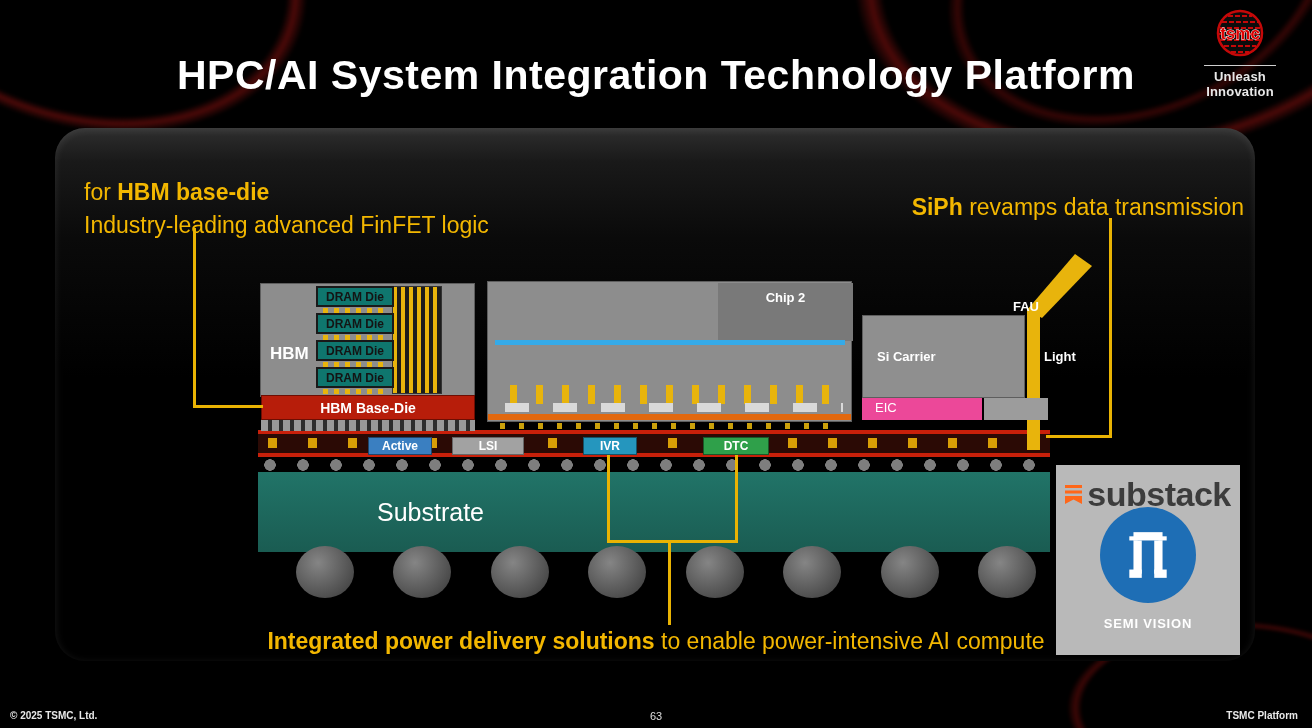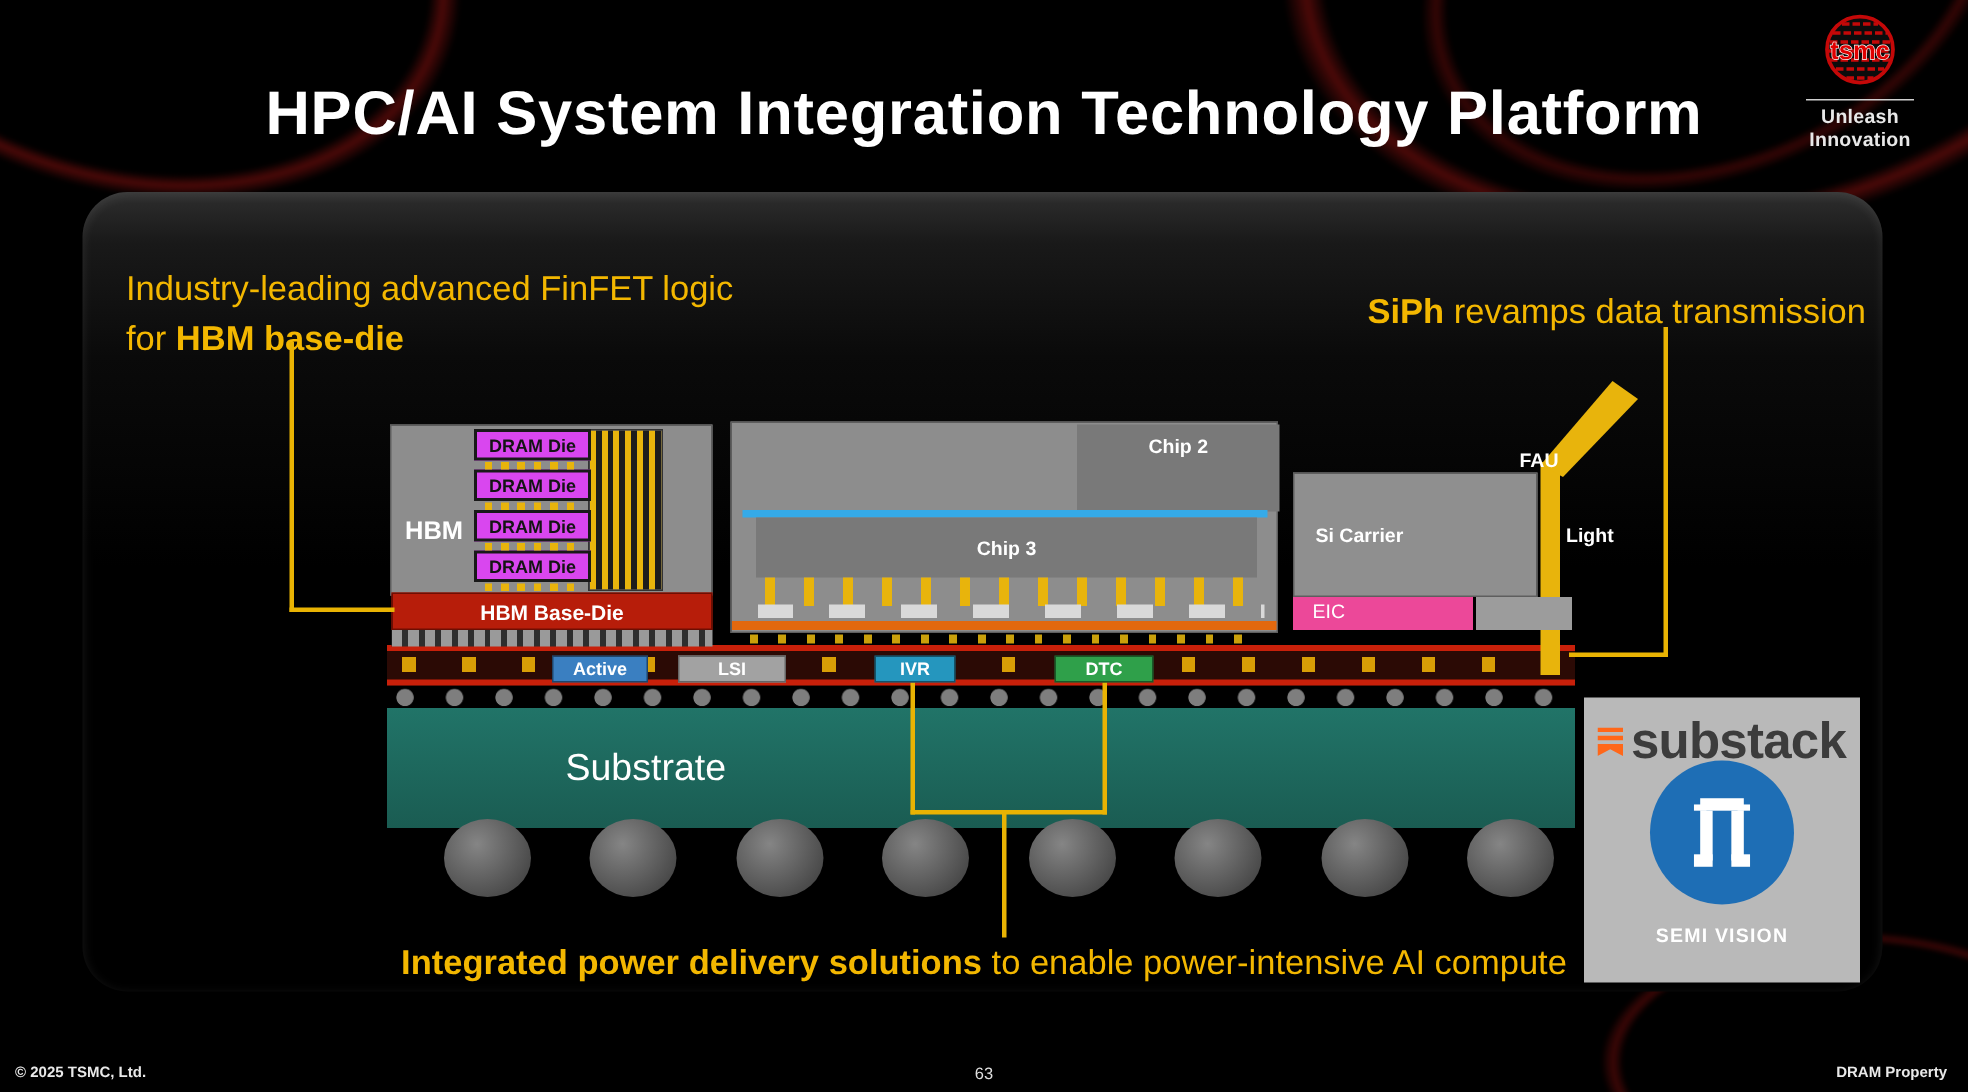--- a/index.html
+++ b/index.html
@@ -26,21 +26,21 @@
   #l2h{left:1046px;top:435px;width:66px;height:3px}
   #l3a{left:607px;top:455px;width:3px;height:88px}
   #l3b{left:735px;top:455px;width:3px;height:88px}
   #l3h{left:607px;top:540px;width:131px;height:3px}
   #l3c{left:668px;top:540px;width:3px;height:85px}
   .block{position:absolute;z-index:2}
   .dlabel{position:absolute;color:#fff;font-weight:bold;font-size:13px;z-index:5;white-space:nowrap}
   #hbm-body{left:260px;top:283px;width:215px;height:114px;background:#8d8d8d;border:1px solid #5e5e5e}
   #hbm-label{left:270px;top:344px;font-size:17px}
   #tsv{left:392px;top:286px;width:50px;height:108px;background:repeating-linear-gradient(90deg,#e8b40c 0 4px,#1c1c1c 4px 8px);border:1px solid #333;z-index:3}
-  .dram{position:absolute;left:316px;width:78px;height:21px;background:#d946ef;border:2px solid #191919;color:#141414;font-weight:bold;font-size:12px;display:flex;align-items:center;justify-content:center;z-index:3}
+  .dram{position:absolute;left:316px;width:78px;height:21px;background:#0f766e;border:2px solid #191919;color:#141414;font-weight:bold;font-size:12px;display:flex;align-items:center;justify-content:center;z-index:3}
   #dram1{top:286px}#dram2{top:313px}#dram3{top:340px}#dram4{top:367px}
   .dbump{position:absolute;left:323px;width:64px;height:5px;background:repeating-linear-gradient(90deg,#e8b40c 0 5px,transparent 5px 11px);z-index:3}
   #db1{top:308px}#db2{top:335px}#db3{top:362px}#db4{top:389px}
   #base-die{left:261px;top:395px;width:214px;height:25px;background:#b71d0a;border:1px solid #6e0e03;color:#fff;font-weight:bold;font-size:14px;display:flex;align-items:center;justify-content:center;z-index:3}
   #hbm-underfill{left:261px;top:420px;width:214px;height:11px;background:repeating-linear-gradient(90deg,#9a9a9a 0 7px,#2e2e2e 7px 11px);z-index:2}
   #soc-body{left:487px;top:281px;width:365px;height:141px;background:#8d8d8d;border:1px solid #5e5e5e}
   .chip{position:absolute;background:#797979;color:#fff;font-weight:bold;font-size:13px;display:flex;justify-content:center;z-index:3}
   #chip1{left:504px;top:283px;width:165px;height:58px;padding-top:7px}
   #chip2{left:718px;top:283px;width:135px;height:58px;padding-top:7px}
   #bond-line{left:495px;top:340px;width:350px;height:5px;background:#35aae8;z-index:3}
@@ -106,22 +106,22 @@
       </g>
       <text x="27" y="33" text-anchor="middle" font-size="17" font-weight="bold" fill="#e00000" stroke="#ffffff" stroke-width="0.9" paint-order="stroke">tsmc</text>
     </svg>
     <div class="logo-rule"></div>
     <div class="tagline">Unleash Innovation</div>
   </div>
 
   <div class="panel"></div>
 
   <div class="callout" id="callout-finfet">
+    <div><span>for </span><b>HBM base-die</b></div>
     <div><span>Industry-leading advanced FinFET logic</span></div>
-    <div><span>for </span><b>HBM base-die</b></div>
   </div>
   <div class="callout" id="callout-siph">
     <b>SiPh</b><span> revamps data transmission</span>
   </div>
   <div class="callout" id="callout-power">
     <b>Integrated power delivery solutions</b><span> to enable power-intensive AI compute</span>
   </div>
 
   <div class="yline" id="l1v"></div>
   <div class="yline" id="l1h"></div>
@@ -144,23 +144,20 @@
   <div class="dbump" id="db3"></div>
   <div class="dbump" id="db4"></div>
   <div class="block" id="base-die">HBM Base-Die</div>
   <div class="block" id="hbm-underfill"></div>
 
   <div class="block" id="soc-body"></div>
   <div class="chip" id="chip2">
       <span>Chip 2</span>
     </div>
   <div class="block" id="bond-line"></div>
-  <div class="chip" id="chip3">
-      <span>Chip 3</span>
-    </div>
   <div class="block" id="pillars"></div>
   <div class="block" id="pads"></div>
   <div class="block" id="rdl"></div>
   <div class="block" id="soc-bumps"></div>
 
   <div class="block" id="carrier"></div>
   <span class="dlabel" id="carrier-label">Si Carrier</span>
   <span class="dlabel" id="light-label">Light</span>
   <span class="dlabel" id="fau-label">FAU</span>
   <div class="block" id="fiber"></div>
@@ -213,15 +210,15 @@
           <rect x="1" y="10" width="3" height="2"></rect>
           <rect x="7" y="10" width="3" height="2"></rect>
         </g>
       </svg>
     </div>
     <div id="wm-caption">SEMI VISION</div>
   </div>
 
   <div class="footer-item" id="footer-left">© 2025 TSMC, Ltd.</div>
   <div class="footer-item" id="footer-page">63</div>
-  <div class="footer-item" id="footer-right">DRAM Property</div>
+  <div class="footer-item" id="footer-right">TSMC Platform</div>
 
 </div>
 
 </body></html>

